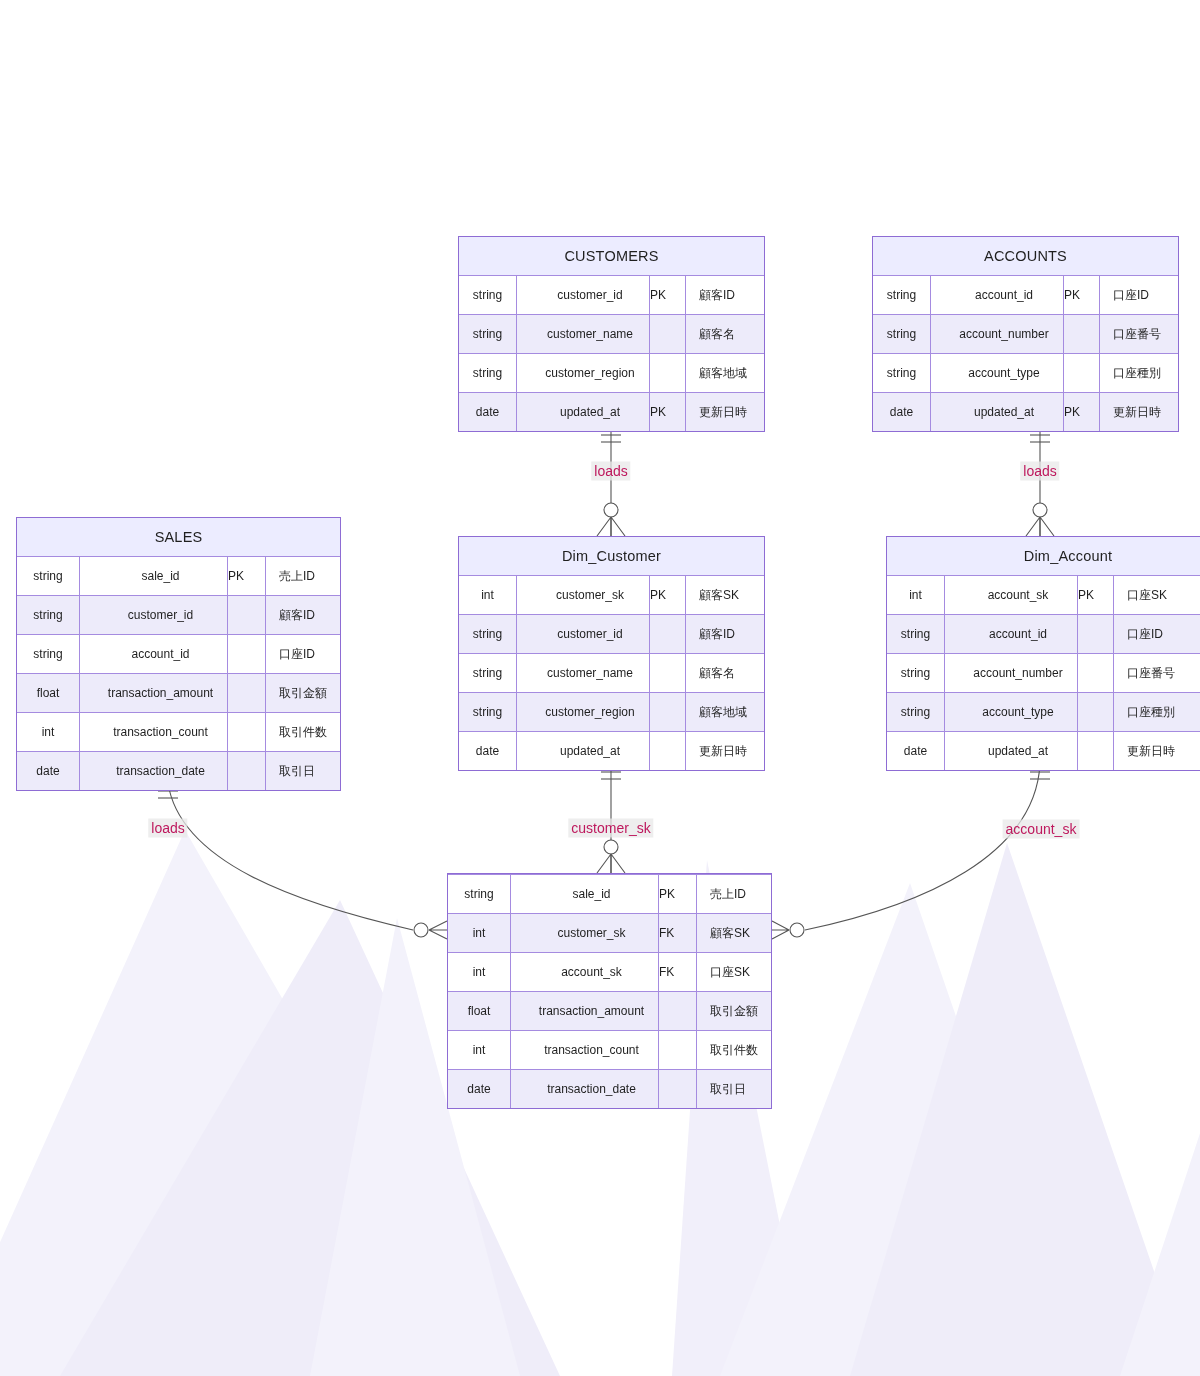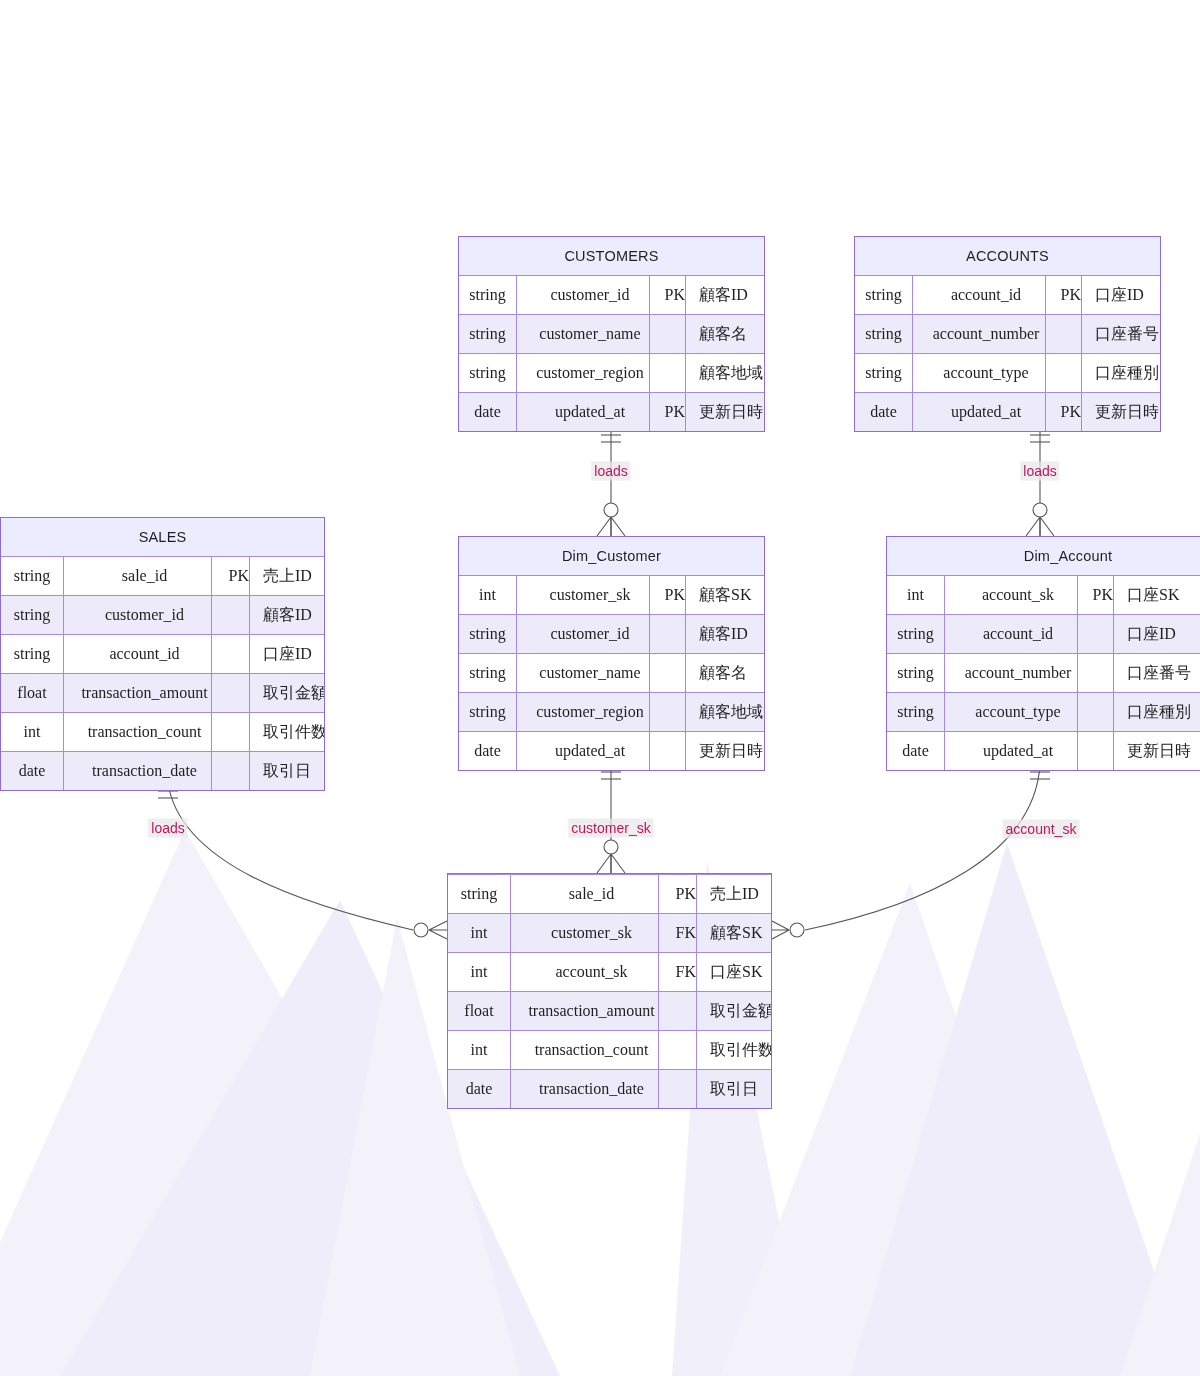--- a/index.html
+++ b/index.html
@@ -39,36 +39,35 @@
     height:38px;line-height:38px;
     background:#ECECFF;
     text-align:center;
     font-size:14.5px;
     letter-spacing:.2px;
   }
   .erow{
     display:grid;
     height:38px;line-height:38px;
     border-top:1px solid #a58be0;
-    font-size:16px;
+    font-size:12px;
     background:#ffffff;
-    font-family:Liberation Serif, serif;
   }
   .erows .erow:nth-of-type(even){background:#EDEBFA;}
   .e-narrow .erow{grid-template-columns:57px 133px 36px 1fr;}
   .e-wide   .erow{grid-template-columns:62px 148px 38px 1fr;}
   .erow .c{display:block;overflow:hidden;white-space:nowrap;}
   .erow .c + .c{border-left:1px solid #a58be0;}
   .erow .type{text-align:center;}
   .erow .name{padding-left:14px;text-align:center;}
-  .erow .key{text-align:right;}
+  .erow .key{text-align:left;}
   .erow .comment{padding-left:13px;}
   .e1{left:458px;top:236px;width:307px;}
-  .e2{left:854px;top:236px;width:307px;}
-  .e3{left:0;top:517px;width:325px;}
+  .e2{left:872px;top:236px;width:307px;}
+  .e3{left:16px;top:517px;width:325px;}
   .e4{left:458px;top:536px;width:307px;}
   .e5{left:886px;top:536px;width:364px;}
   .e6{left:447px;top:873px;width:325px;}
 </style>
 </head>
 <body>
 
 <div id="canvas">
 
   <svg id="bg-svg" width="1200" height="1376" viewBox="0 0 1200 1376">

